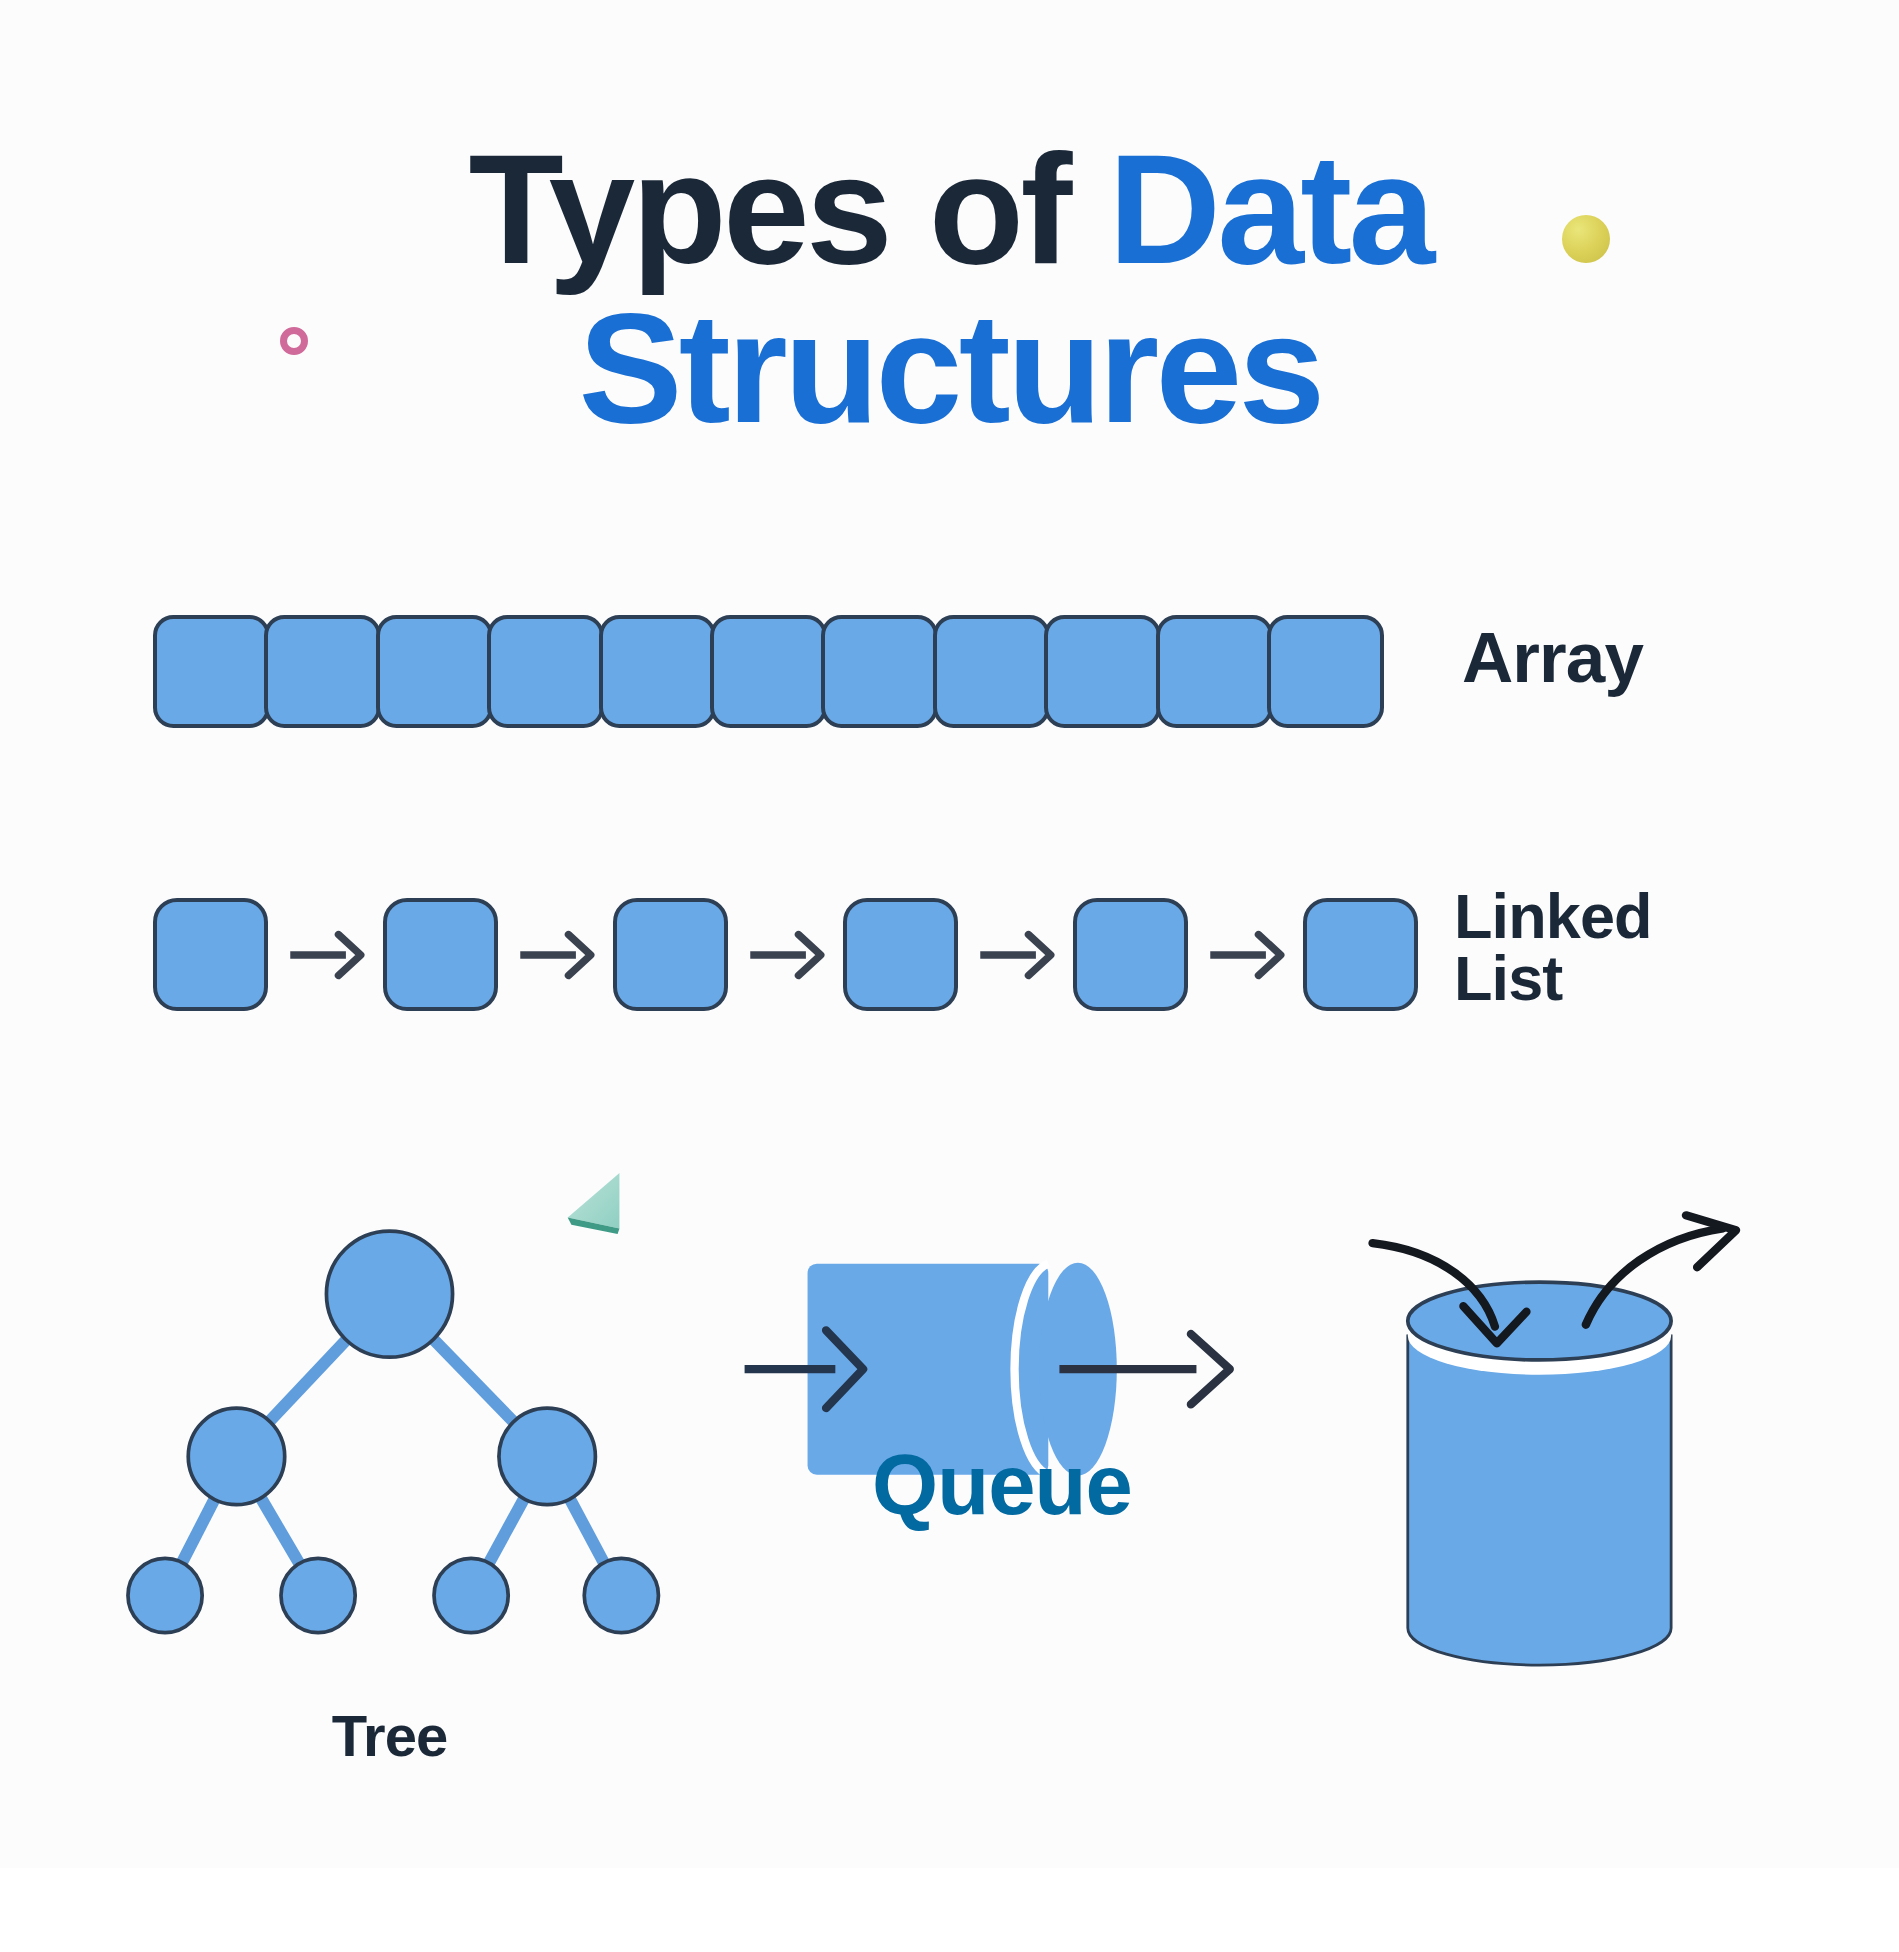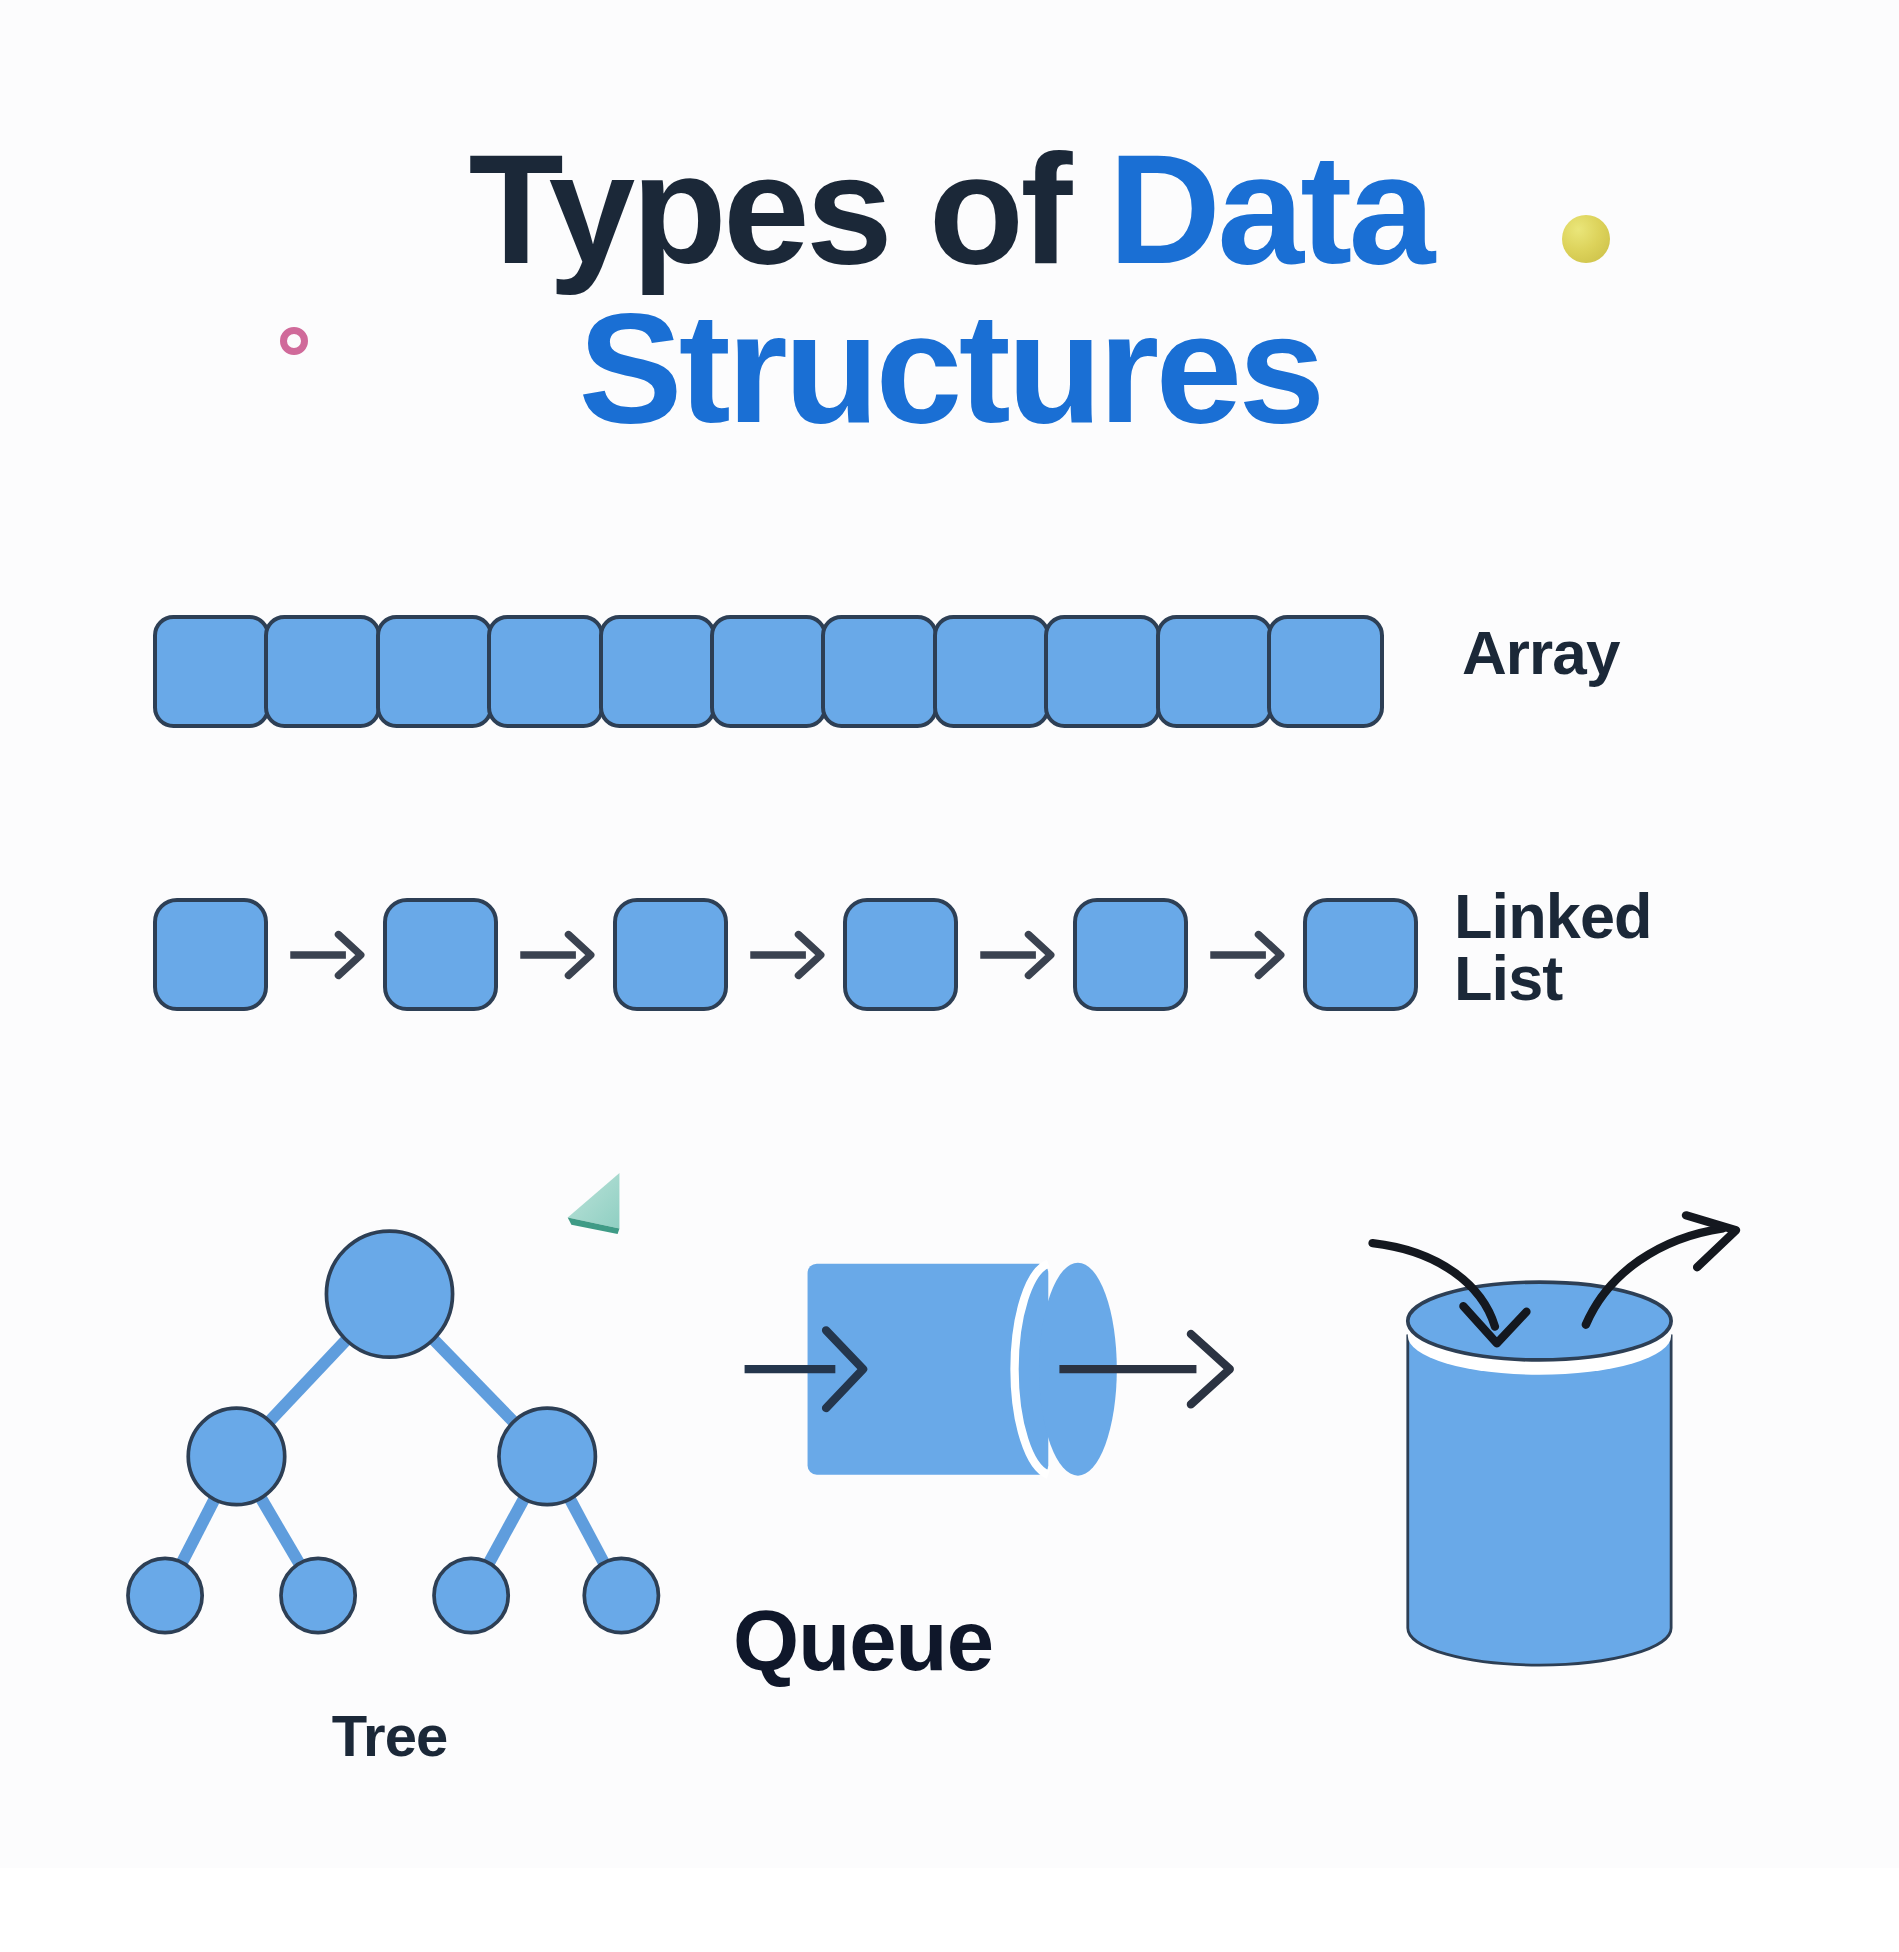--- a/index.html
+++ b/index.html
@@ -79,21 +79,21 @@
     background: #69a9e8;
     border: 4.6px solid #2d3f55;
     border-radius: 20.4px;
     box-sizing: border-box;
     margin-right: -5.6px;
   }
   #array-label {
     position: absolute;
     left: 1462px;
     top: 617px;
-    font-size: 62px;
+    font-size: 71px;
     font-weight: bold;
     color: #1b2838;
     letter-spacing: -0.9px;
   }
 
   
   #linked-row {
     position: absolute;
     left: 153px;
     top: 898px;
@@ -149,25 +149,26 @@
   #queue-wrap {
     position: absolute;
     left: 733px;
     top: 1234px;
     width: 538px;
     height: 250px;
   }
   #queue-label {
     position: absolute;
     left: 733px;
-    top: 1592px;
+    top: 1436px;
     width: 538px;
+    text-align: center;
     font-size: 85px;
     font-weight: bold;
-    color: #0f172a;
+    color: #0369a1;
     letter-spacing: -0.9px;
   }
 
   
   #stack-wrap {
     position: absolute;
     left: 1354px;
     top: 1206px;
     width: 408px;
     height: 473px;

